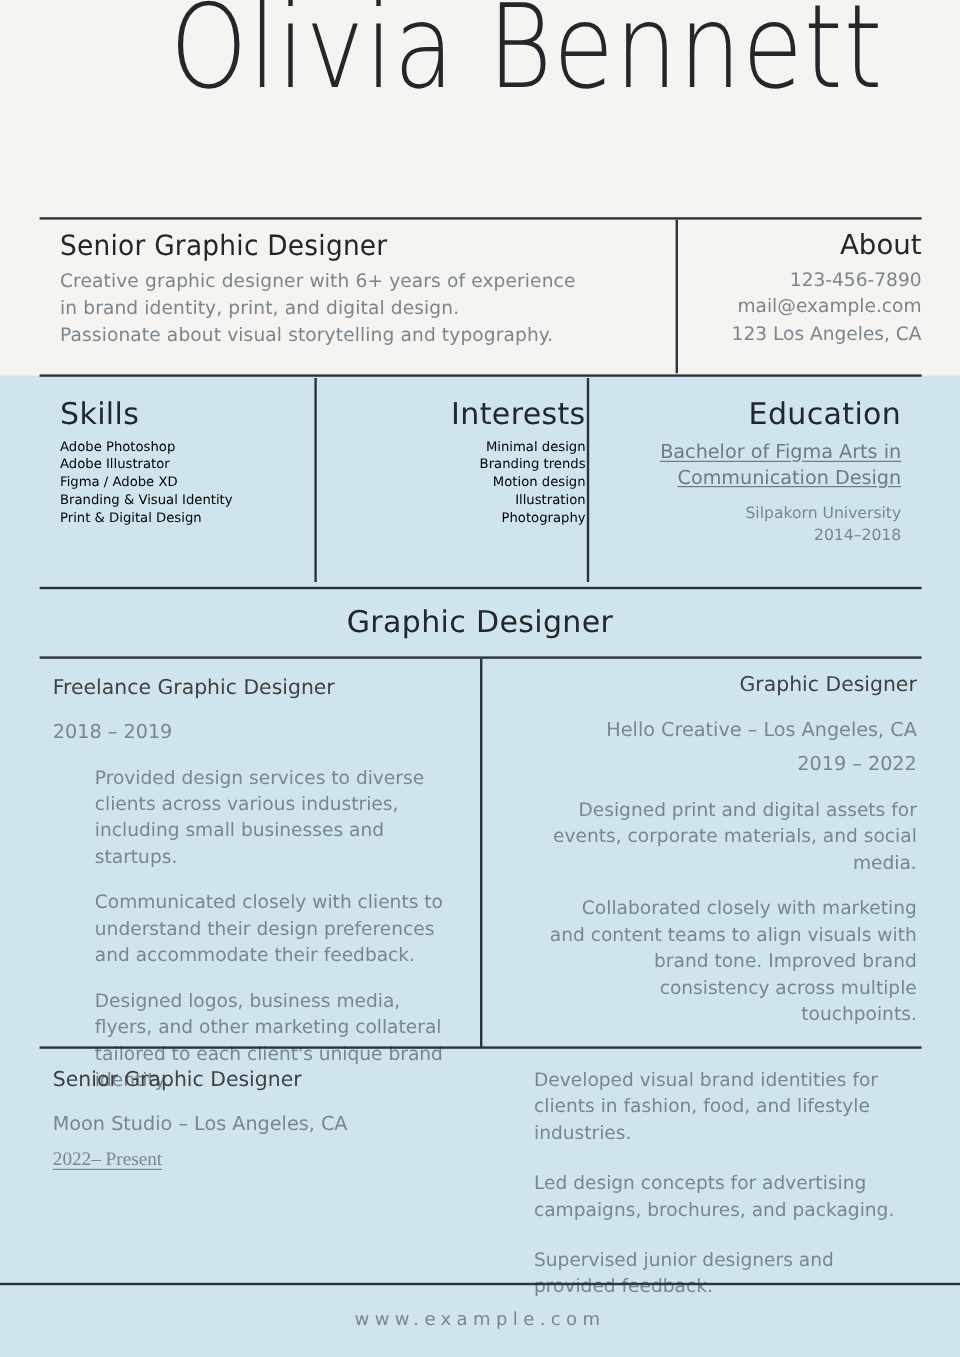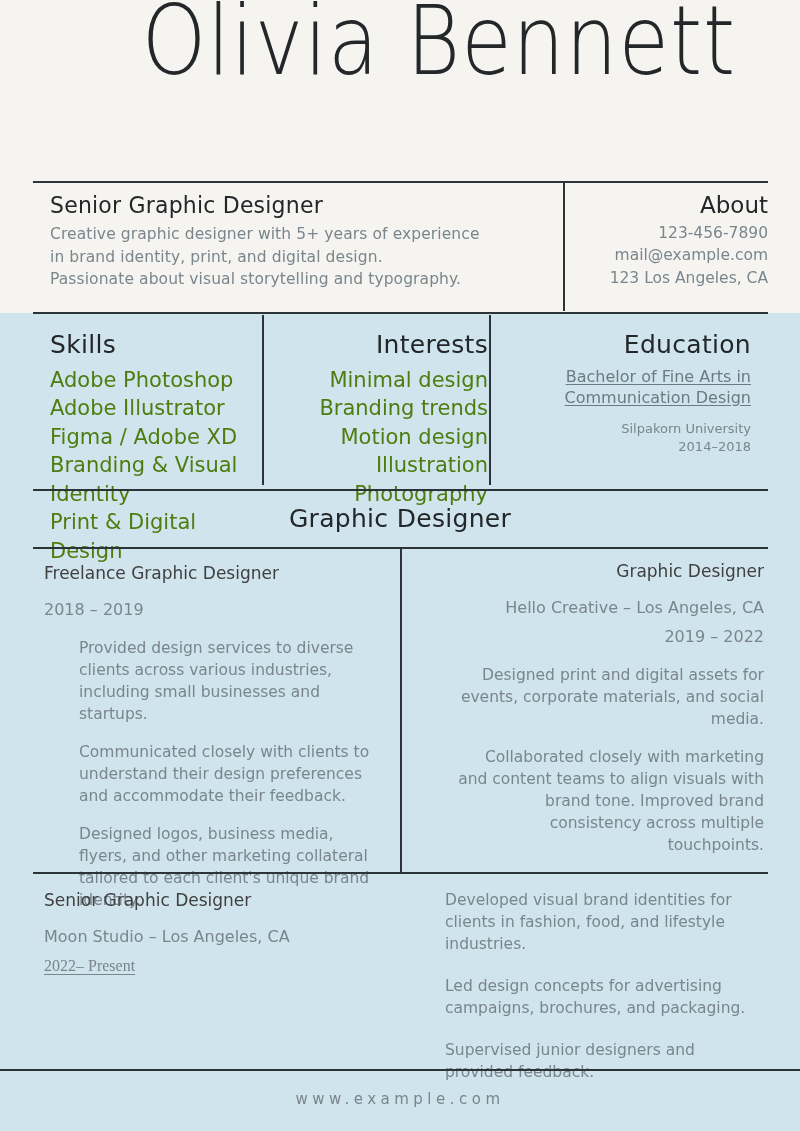--- a/index.html
+++ b/index.html
@@ -146,23 +146,23 @@
   }
   .sec-title {
     font-size: 25px;
     font-weight: 400;
     color: #23272a;
     letter-spacing: 0.3px;
     margin-bottom: 7px;
     line-height: 1.1;
   }
   .sec-list {
-    font-size: 21px;
+    font-size: 11px;
     line-height: 1.36;
-    color: #4d7c0f;
+    color: #000000;
   }
   .edu-degree {
     font-size: 16px;
     line-height: 1.33;
     color: #6d7a81;
     text-decoration: underline;
     text-underline-offset: 2px;
     margin-bottom: 12px;
   }
   .edu-line {
@@ -279,21 +279,21 @@
   <div class="header">
     <div class="name">Olivia Bennett</div>
   </div>
 
   <div class="hrule" style="left:33px; top:181px; width:735px;"></div>
 
   <div class="summary-row">
     <div class="summary-left">
       <div class="role-title">Senior Graphic Designer</div>
       <div class="summary-text">
-        <div>Creative graphic designer with 5+ years of experience</div>
+        <div>Creative graphic designer with 6+ years of experience</div>
         <div>in brand identity, print, and digital design.</div>
         <div>Passionate about visual storytelling and typography.</div>
       </div>
     </div>
 
     <div class="about-block">
       <div class="about-title">About</div>
       <div class="about-line">123-456-7890</div>
       <div class="about-line">mail@example.com</div>
       <div class="about-line">123 Los Angeles, CA</div>
@@ -324,21 +324,21 @@
         <div>Branding trends</div>
         <div>Motion design</div>
         <div>Illustration</div>
         <div>Photography</div>
       </div>
     </div>
 
     <div class="col-education">
       <div class="sec-title">Education</div>
       <div class="edu-degree">
-        <div>Bachelor of Fine Arts in</div>
+        <div>Bachelor of Figma Arts in</div>
         <div>Communication Design</div>
       </div>
       <div class="edu-line">Silpakorn University</div>
       <div class="edu-line">2014–2018</div>
     </div>
   </div>
 
   <div class="vrule" style="left:262px; top:315px; height:170px;"></div>
   <div class="vrule" style="left:489px; top:315px; height:170px;"></div>
 

